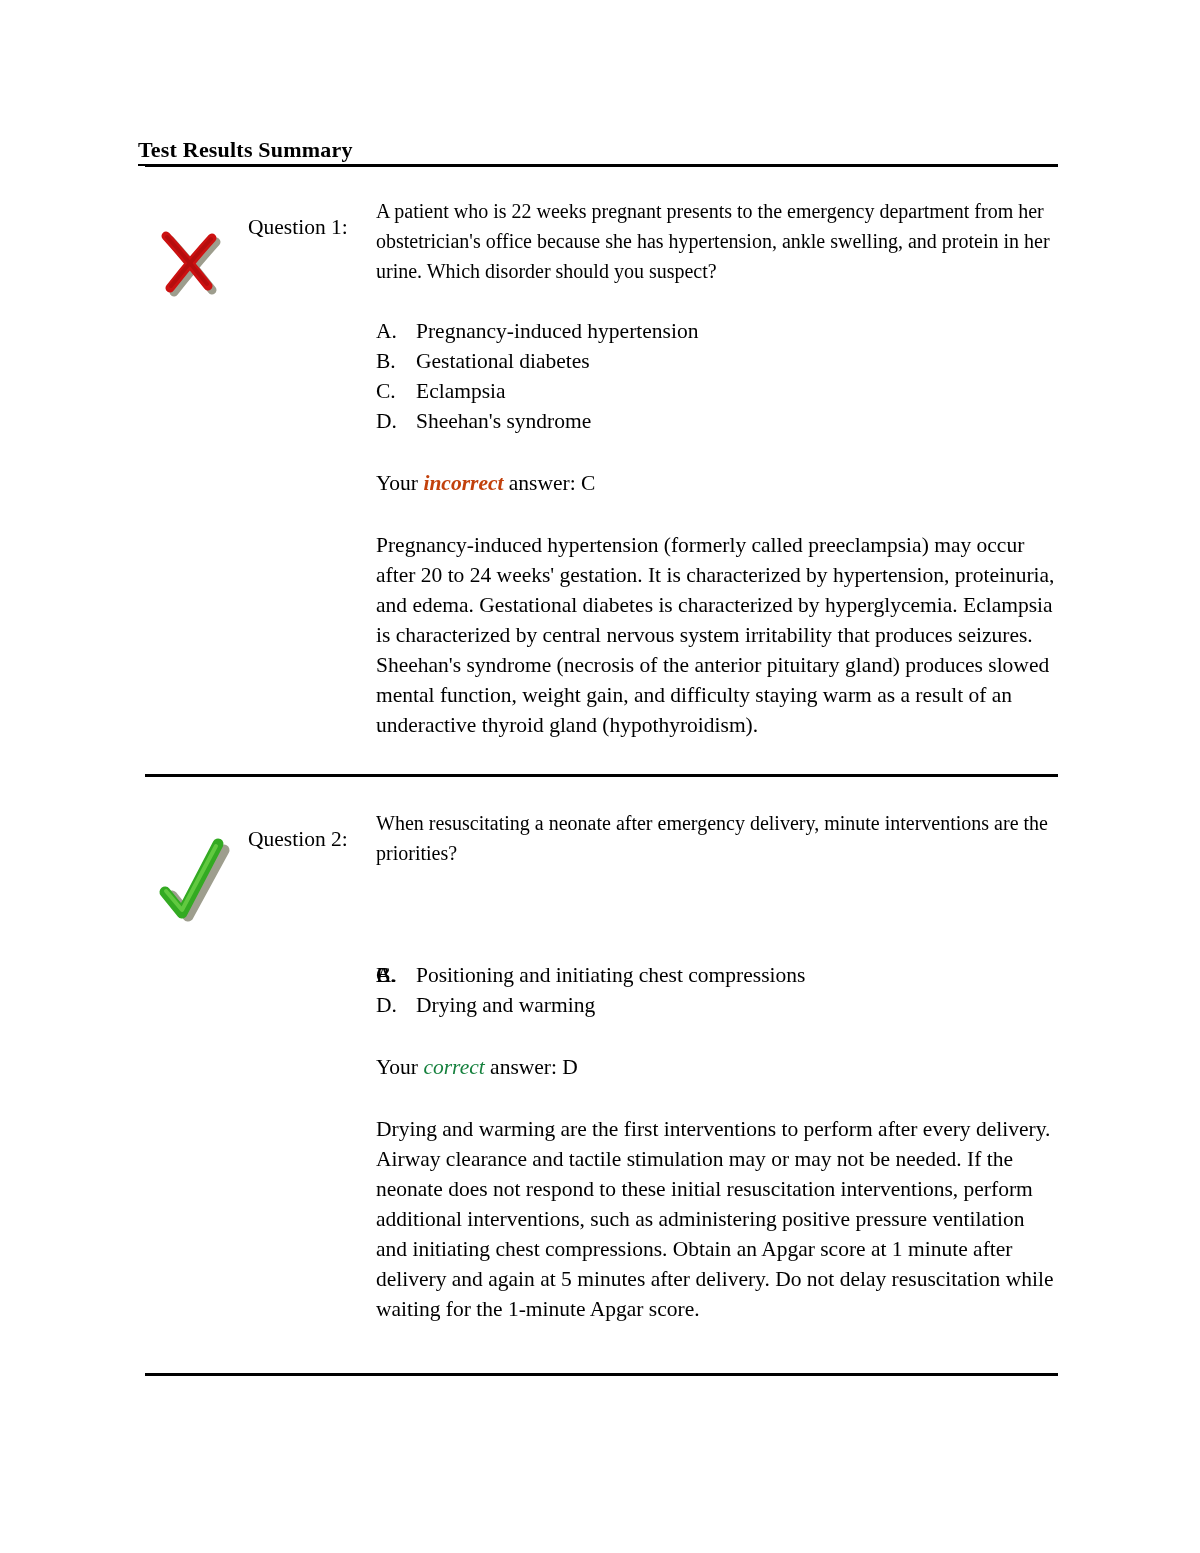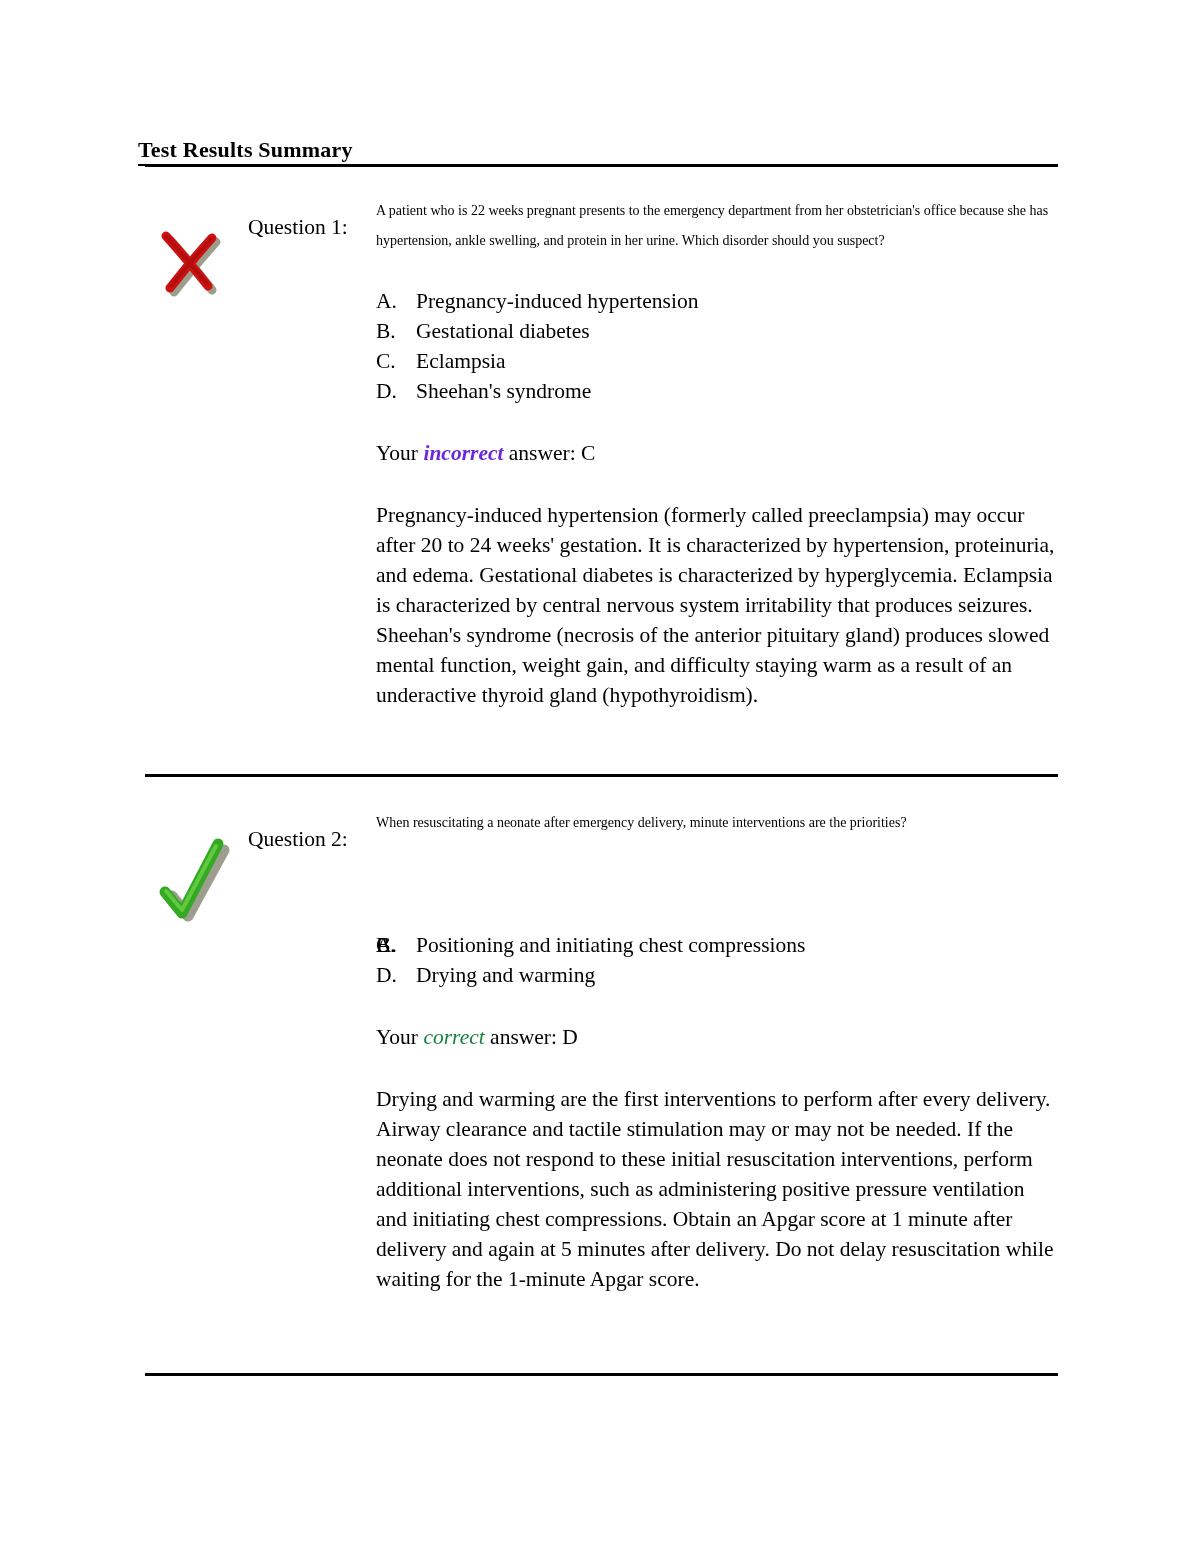--- a/index.html
+++ b/index.html
@@ -74,21 +74,21 @@
     white-space: nowrap;
     margin-top: 16px;
   }
 
   .q-body {
     margin-left: 231px;
     width: 682px;
   }
 
   .q-text {
-    font-size: 14px;
+    font-size: 20px;
     line-height: 30px;
     text-align: left;
   }
 
   .options {
     list-style: none;
     margin: 0;
     padding: 0;
   }
   .options li {
@@ -102,21 +102,21 @@
     left: 0;
     top: 0;
     width: 34px;
   }
 
   .answer-line {
     font-size: 21.5px;
     line-height: 30px;
   }
   .verdict-incorrect {
-    color: #6d28d9;
+    color: #c2410c;
     font-style: italic;
     font-weight: bold;
   }
   .verdict-correct {
     color: #15803d;
     font-style: italic;
   }
 
   .explanation {
     font-size: 21.5px;

